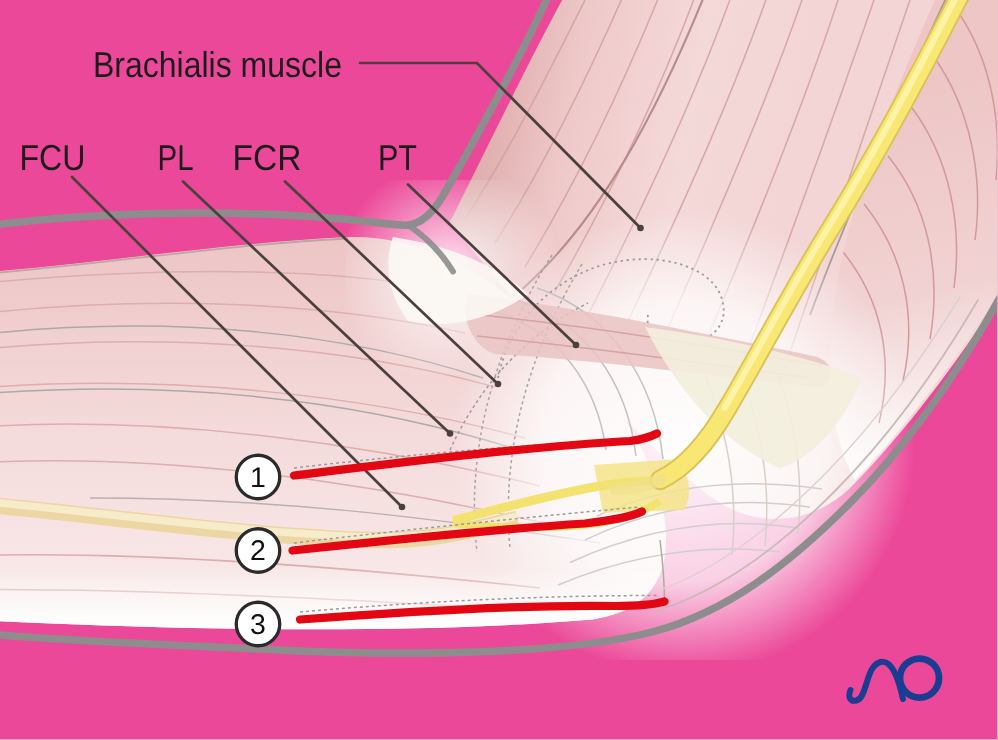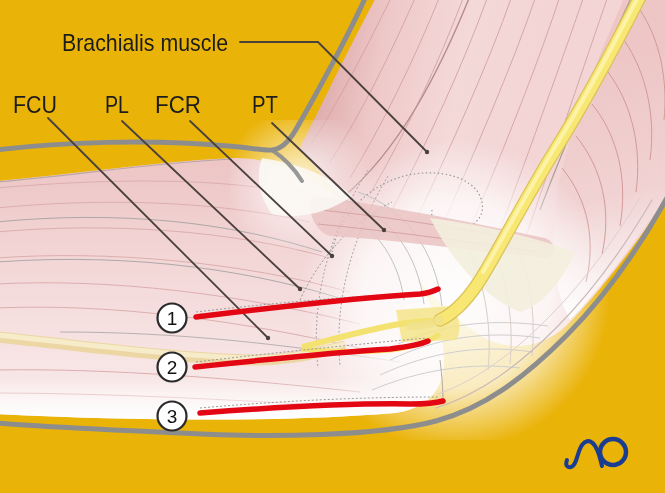--- a/index.html
+++ b/index.html
@@ -1,16 +1,16 @@
 <!DOCTYPE html>
 <html><head>
 <meta charset="utf-8">
 <style>
   html,body{margin:0;padding:0;background:#ffffff;}
-  .stage{position:relative;width:665px;height:493px;background:#eab308;overflow:hidden;
+  .stage{position:relative;width:665px;height:493px;background:#ec4899;overflow:hidden;
          font-family:"Liberation Sans",sans-serif;}
   svg{display:block;}
   .lbl{font-family:"Liberation Sans",sans-serif;font-size:24px;fill:#1c1c1c;}
   .num{font-family:"Liberation Sans",sans-serif;font-size:19px;fill:#111111;text-anchor:middle;}
 </style>
 </head>
 <body>
 
 <div class="stage">
 <svg width="665" height="493" viewBox="0 0 665 493">

